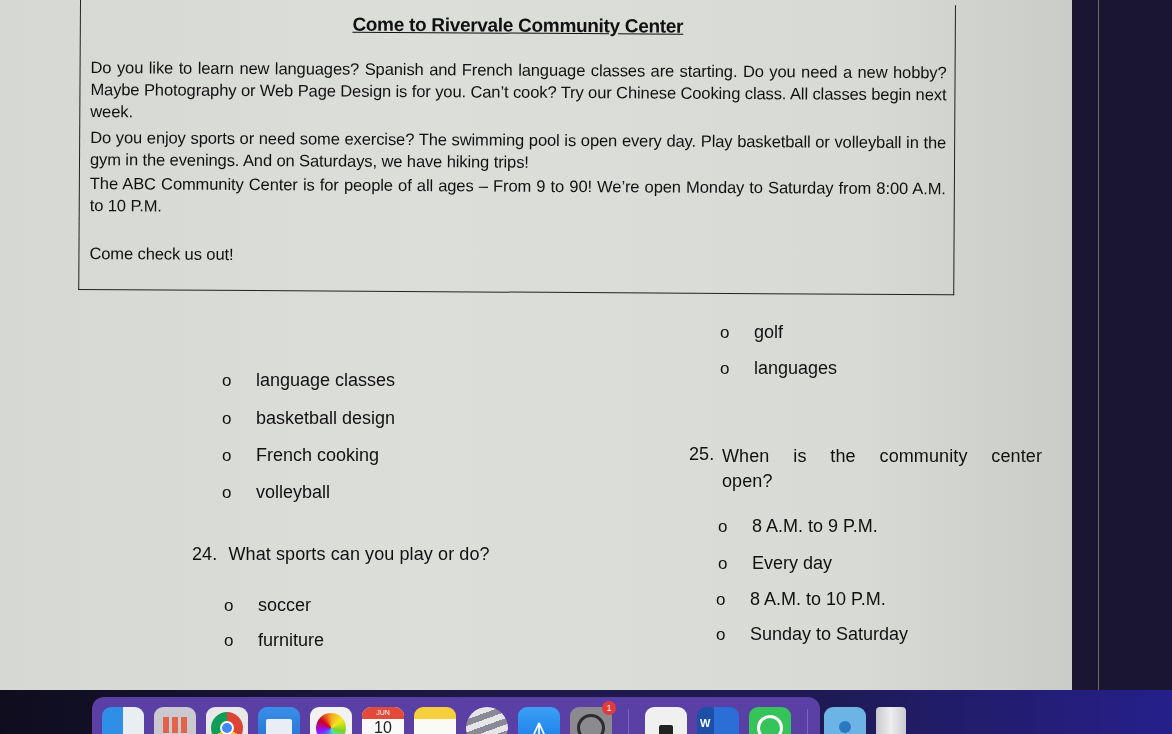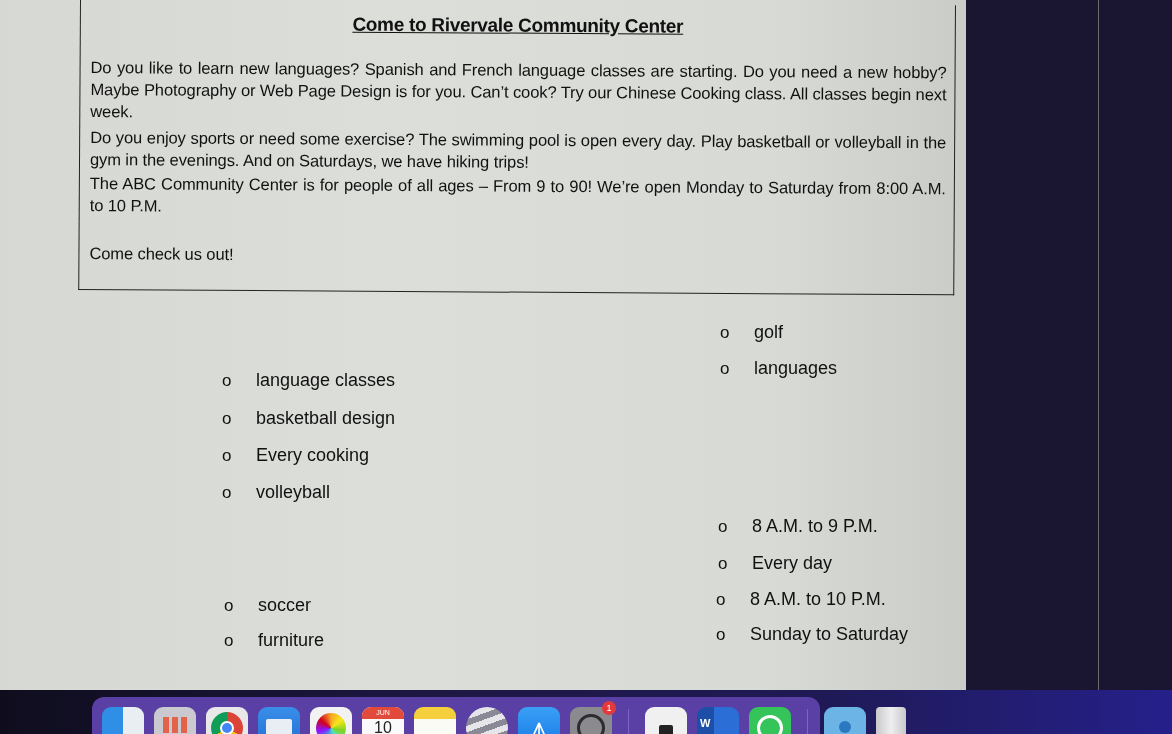--- a/index.html
+++ b/index.html
@@ -3,21 +3,21 @@
 <meta charset="utf-8">
 <style>
   html, body { margin:0; padding:0; }
   body {
     width:1172px; height:734px; overflow:hidden; position:relative;
     background:#1a1530;
     font-family:"Liberation Sans", sans-serif;
     color:#111;
   }
   .screen {
-    position:absolute; left:0; top:0; width:966px; height:694px;
+    position:absolute; left:0; top:0; width:1072px; height:694px;
     background:linear-gradient(90deg,#d6d8d3 0%,#dcdeda 40%,#d7dad5 80%,#c9ccc7 100%);
   }
   .page-edge {
     position:absolute; left:1098px; top:0; width:1px; height:694px;
     background:#6b6d6a;
   }
   .notice-box {
     position:absolute; left:80px; top:0; width:876px; height:290px;
     border:1.5px solid #222; border-top:none; box-sizing:border-box;
     transform:rotate(0.35deg); transform-origin:0 0;
@@ -73,44 +73,52 @@
   <div class="opt" style="left:222px; top:370px">
     <span class="bullet">o</span>
     <span>language classes</span>
   </div>
   <div class="opt" style="left:222px; top:408px">
     <span class="bullet">o</span>
     <span>basketball design</span>
   </div>
   <div class="opt" style="left:222px; top:445px">
     <span class="bullet">o</span>
-    <span>Every cooking</span>
+    <span>French cooking</span>
   </div>
   <div class="opt" style="left:222px; top:482px">
     <span class="bullet">o</span>
     <span>volleyball</span>
   </div>
 
+  <div class="q" style="left:192px; top:544px">
+    <span>24.</span>
+    <span style="margin-left:6px">What sports can you play or do?</span>
+  </div>
   <div class="opt" style="left:224px; top:595px">
     <span class="bullet">o</span>
     <span>soccer</span>
   </div>
   <div class="opt" style="left:224px; top:630px">
     <span class="bullet">o</span>
     <span>furniture</span>
   </div>
   <div class="opt" style="left:720px; top:322px">
     <span class="bullet">o</span>
     <span>golf</span>
   </div>
   <div class="opt" style="left:720px; top:358px">
     <span class="bullet">o</span>
     <span>languages</span>
   </div>
 
+  <div class="q" style="left:689px; top:444px; display:flex;">
+    <span style="width:33px; flex:none">25.</span>
+    <span class="q25">When is the community center open?</span>
+  </div>
   <div class="opt" style="left:718px; top:516px">
     <span class="bullet">o</span>
     <span>8 A.M. to 9 P.M.</span>
   </div>
   <div class="opt" style="left:718px; top:553px">
     <span class="bullet">o</span>
     <span>Every day</span>
   </div>
   <div class="opt" style="left:716px; top:589px">
     <span class="bullet">o</span>

